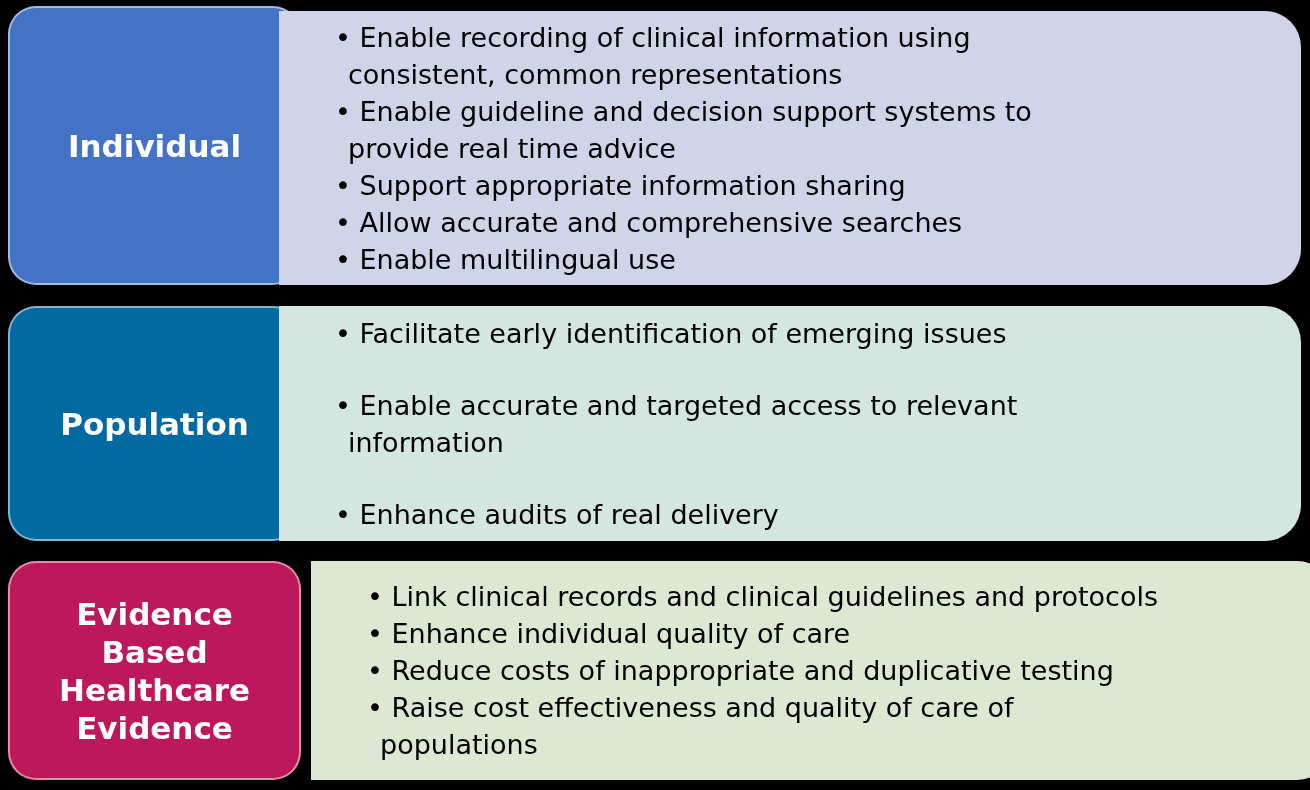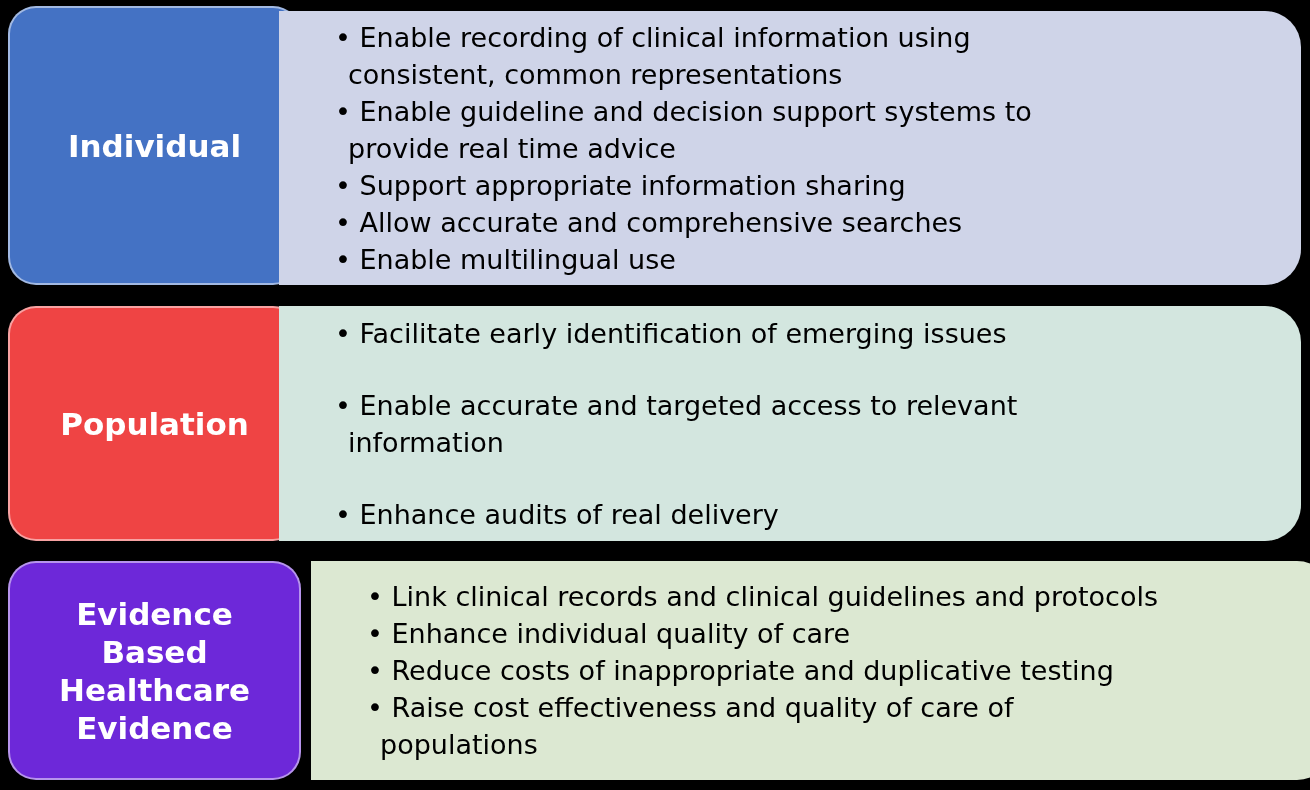--- a/index.html
+++ b/index.html
@@ -90,35 +90,35 @@
 consistent, common representations</div>
         <div class="bullet">• Enable guideline and decision support systems to
 provide real time advice</div>
         <div class="bullet">• Support appropriate information sharing</div>
         <div class="bullet">• Allow accurate and comprehensive searches</div>
         <div class="bullet">• Enable multilingual use</div>
       </div>
   </div>
 
   <div class="row row-2">
-    <div class="label-box" style="background: #ef4444;">
+    <div class="label-box" style="background: #0369a1;">
       <div class="label-inner">
           <div class="label-line">Population</div>
         </div>
     </div>
     <div class="panel" style="background: rgb(211, 230, 223); gap: 35px;">
         <div class="bullet">• Facilitate early identification of emerging issues</div>
         <div class="bullet">• Enable accurate and targeted access to relevant
 information</div>
         <div class="bullet">• Enhance audits of real delivery</div>
       </div>
   </div>
 
   <div class="row row-3">
-    <div class="label-box" style="background: #6d28d9;">
+    <div class="label-box" style="background: #be185d;">
       <div class="label-inner">
           <div class="label-line">Evidence</div>
           <div class="label-line">Based</div>
           <div class="label-line">Healthcare</div>
           <div class="label-line">Evidence</div>
         </div>
     </div>
     <div class="panel" style="background: rgb(220, 232, 210); margin-left: 32px;">
         <div class="bullet">• Link clinical records and clinical guidelines and protocols</div>
         <div class="bullet">• Enhance individual quality of care</div>

